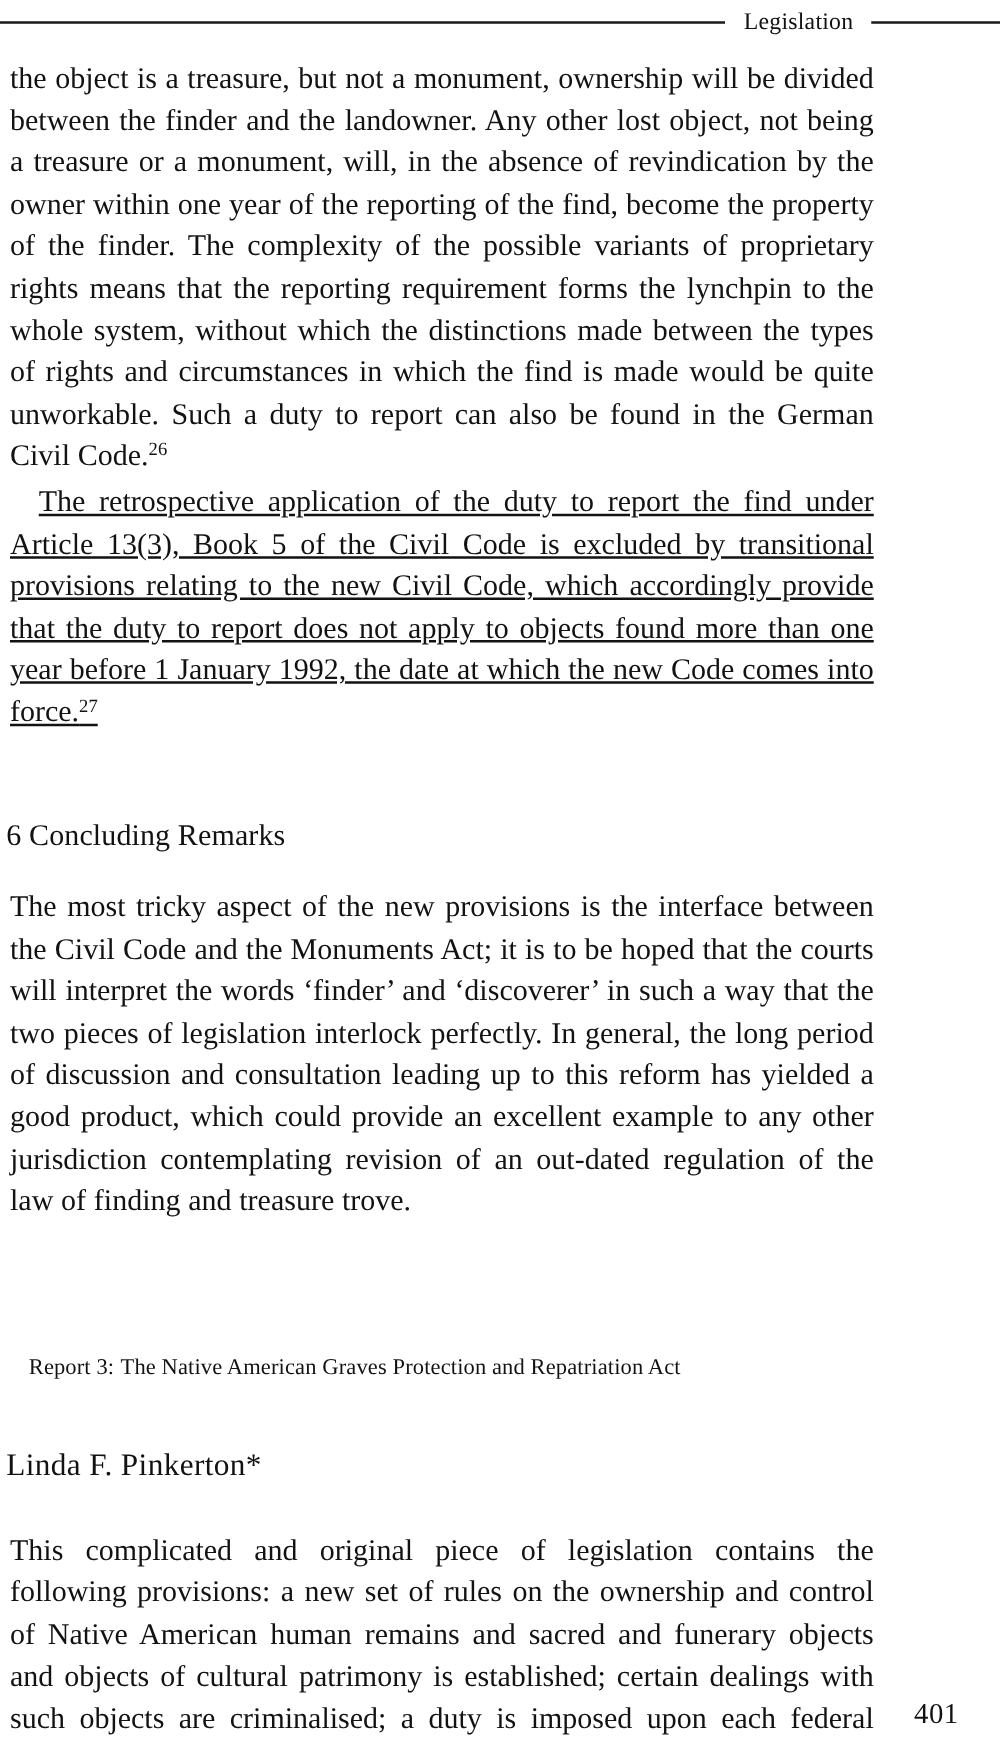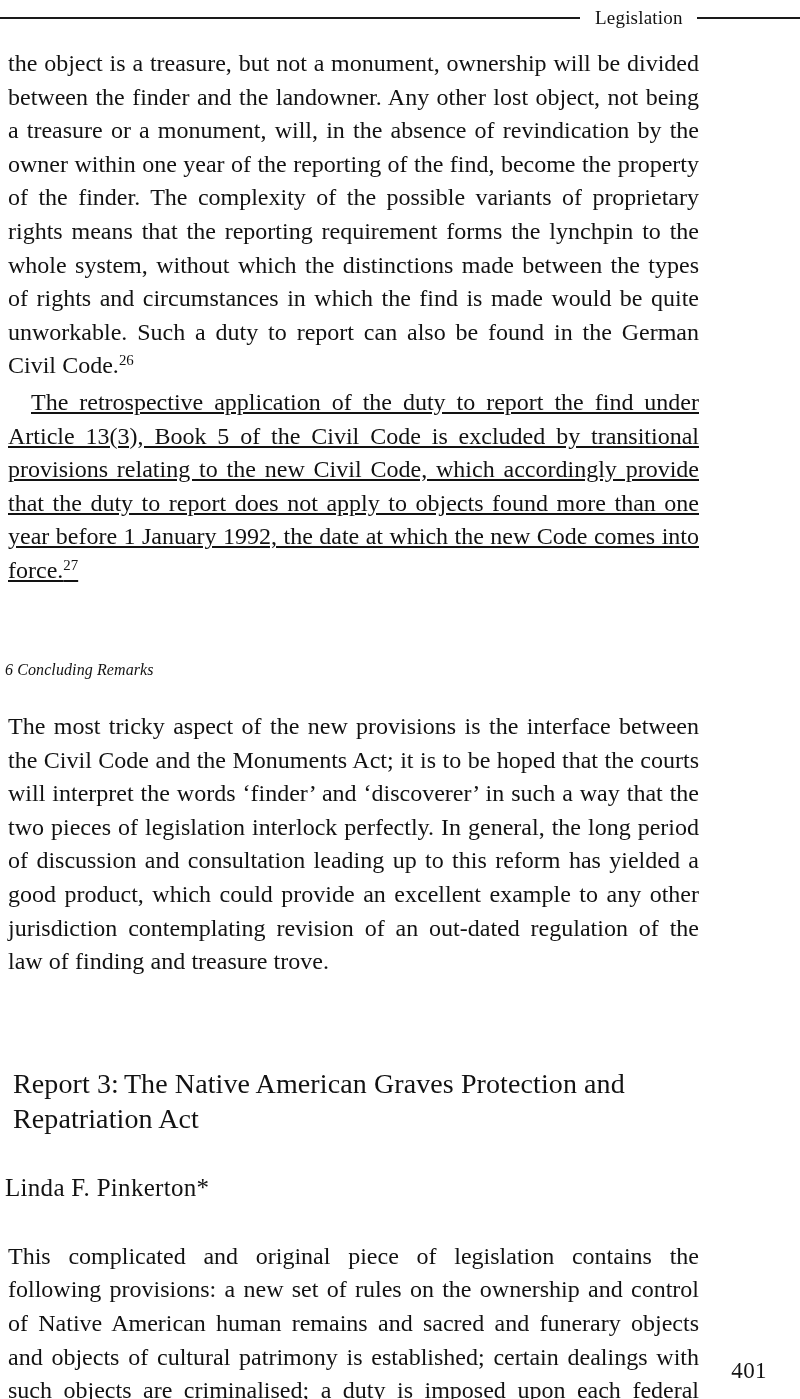--- a/index.html
+++ b/index.html
@@ -78,30 +78,29 @@
     text-decoration: underline;
   }
   sup {
     font-size: 0.62em;
     line-height: 0;
     vertical-align: 0.52em;
   }
 
   h2.section-head {
     margin: 0;
-    font-size: 16px;
+    font-size: 24px;
     font-weight: normal;
     line-height: 33.6px;
     letter-spacing: 0.1px;
-    font-style: italic;
   }
 
   h1.report-title {
-    margin: 8px;
-    font-size: 28px;
+    margin: 18px;
+    font-size: 18px;
     font-weight: normal;
     line-height: 35px;
     letter-spacing: 0.1px;
   }
   h1.report-title .colon-gap {
     padding-right: 5px;
   }
 
   h3.author {
     margin: 0;

